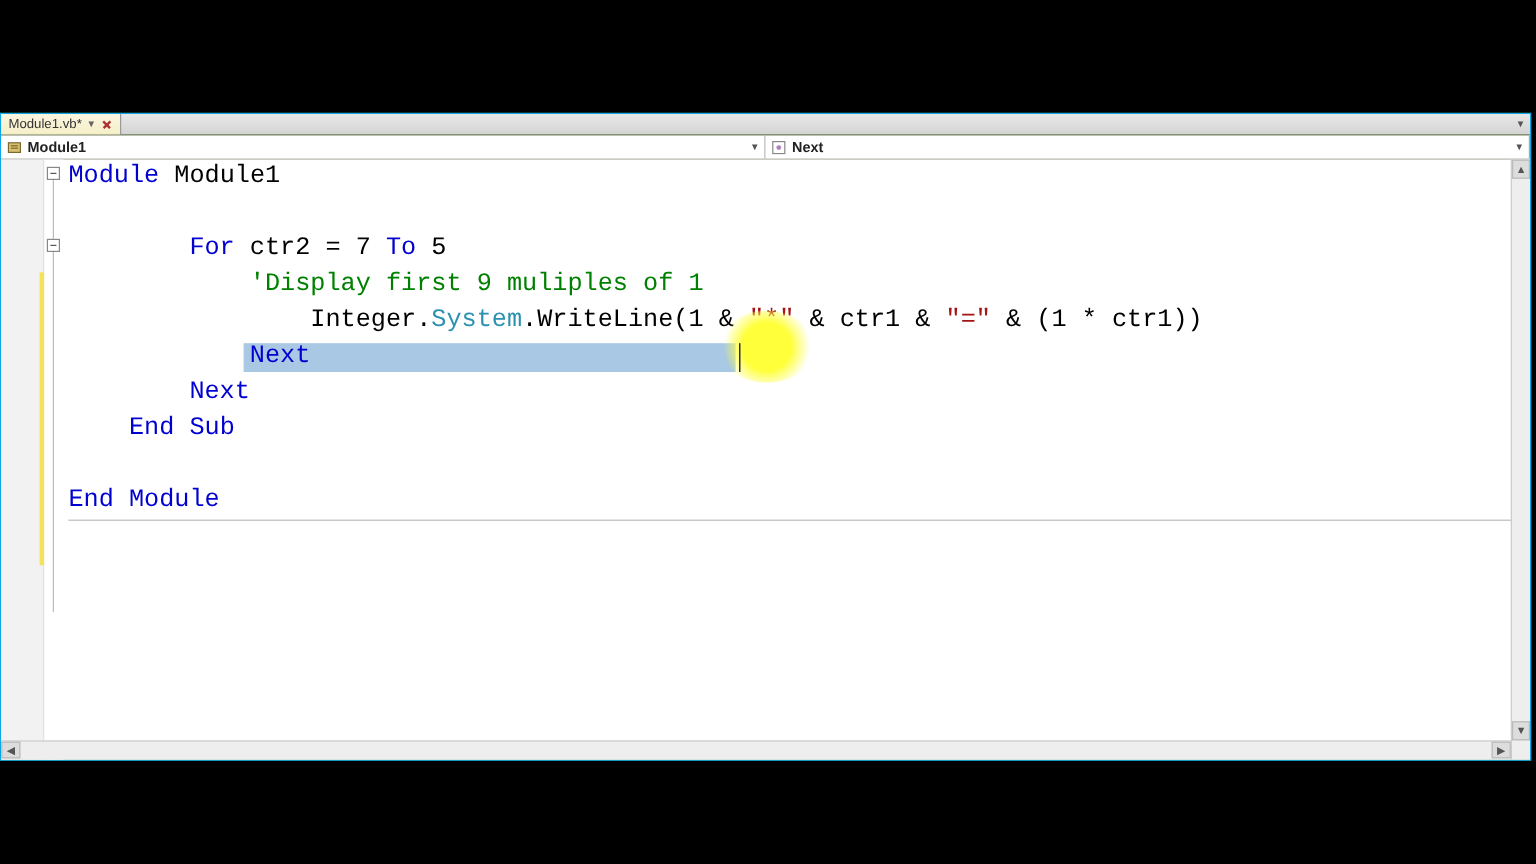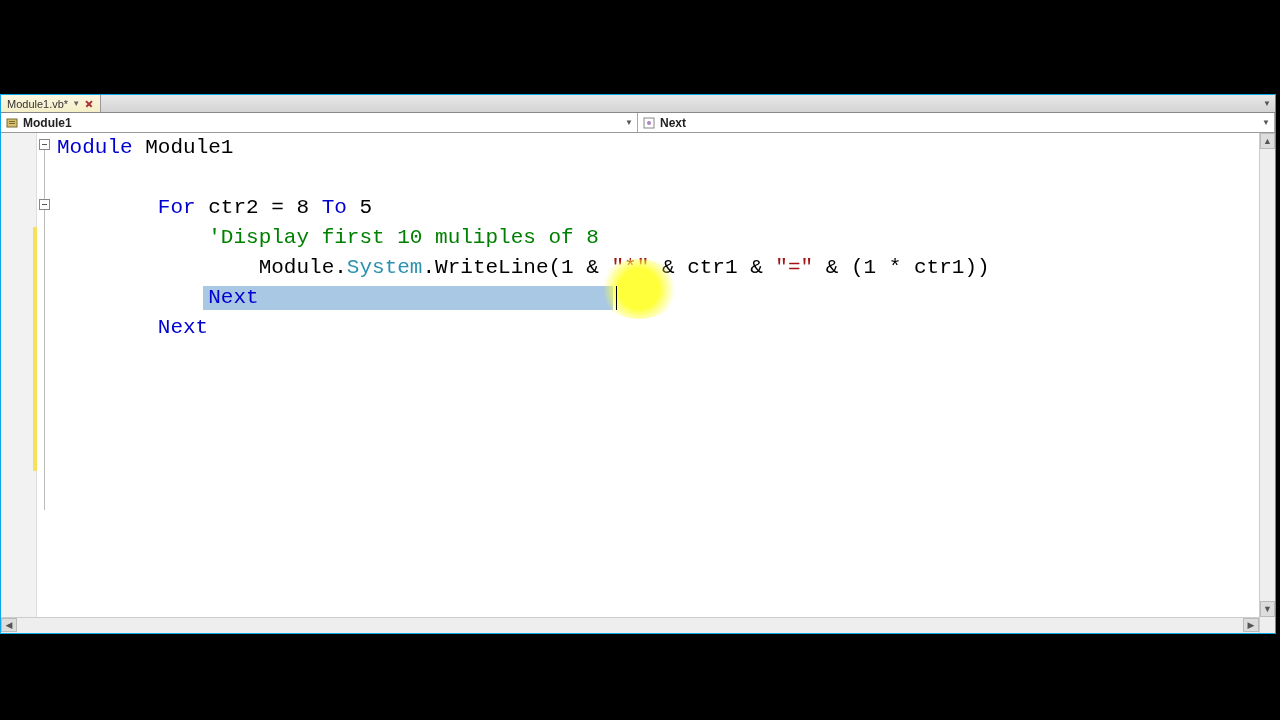--- a/index.html
+++ b/index.html
@@ -266,26 +266,28 @@
 
       <div class="code-col">
         
         <div class="text-selection" style="left:150px;top:153px;width:410px;"></div>
         
         <div class="highlight-circle" style="left:546px;top:126px;"></div>
         <div class="caret-line" style="left:563px;top:153px;"></div>
 
         <div class="code-line"><span class="kw">Module</span><span class="id"> Module1</span></div>
         <div class="code-line"> </div>
-        <div class="code-line"><span class="kw">        For</span><span class="id"> ctr2 = 8 </span><span class="kw">To</span><span class="id"> 5</span></div>
-        <div class="code-line" style="position:relative;z-index:1;"><span class="cm">            'Display first 10 muliples of 8</span></div>
-        <div class="code-line"><span class="id">                Module.</span><span class="cls">System</span><span class="id">.WriteLine(1 &amp; </span><span class="str">"*"</span><span class="id"> &amp; ctr1 &amp; </span><span class="str">"="</span><span class="id"> &amp; (1 * ctr1))</span></div>
+        <div class="code-line"><span class="kw">        For</span><span class="id"> ctr2 = 7 </span><span class="kw">To</span><span class="id"> 5</span></div>
+        <div class="code-line" style="position:relative;z-index:1;"><span class="cm">            'Display first 9 muliples of 1</span></div>
+        <div class="code-line"><span class="id">                Integer.</span><span class="cls">System</span><span class="id">.WriteLine(1 &amp; </span><span class="str">"*"</span><span class="id"> &amp; ctr1 &amp; </span><span class="str">"="</span><span class="id"> &amp; (1 * ctr1))</span></div>
         <div class="code-line"><span class="kw">            Next</span></div>
         <div class="code-line"><span class="kw">        Next</span></div>
+        <div class="code-line"><span class="kw">    End</span><span class="kw"> Sub</span></div>
         <div class="code-line"> </div>
+        <div class="code-line end-line"><span class="kw">End</span><span class="kw"> Module</span></div>
       </div>
 
       <div class="scroll-v">
         <div class="arrow">▲</div>
         <div style="position:absolute;bottom:16px;left:0;right:0;">
           <div class="arrow">▼</div>
         </div>
       </div>
       <div class="scroll-h">
         <div class="arrow" style="float:left">◀</div>

